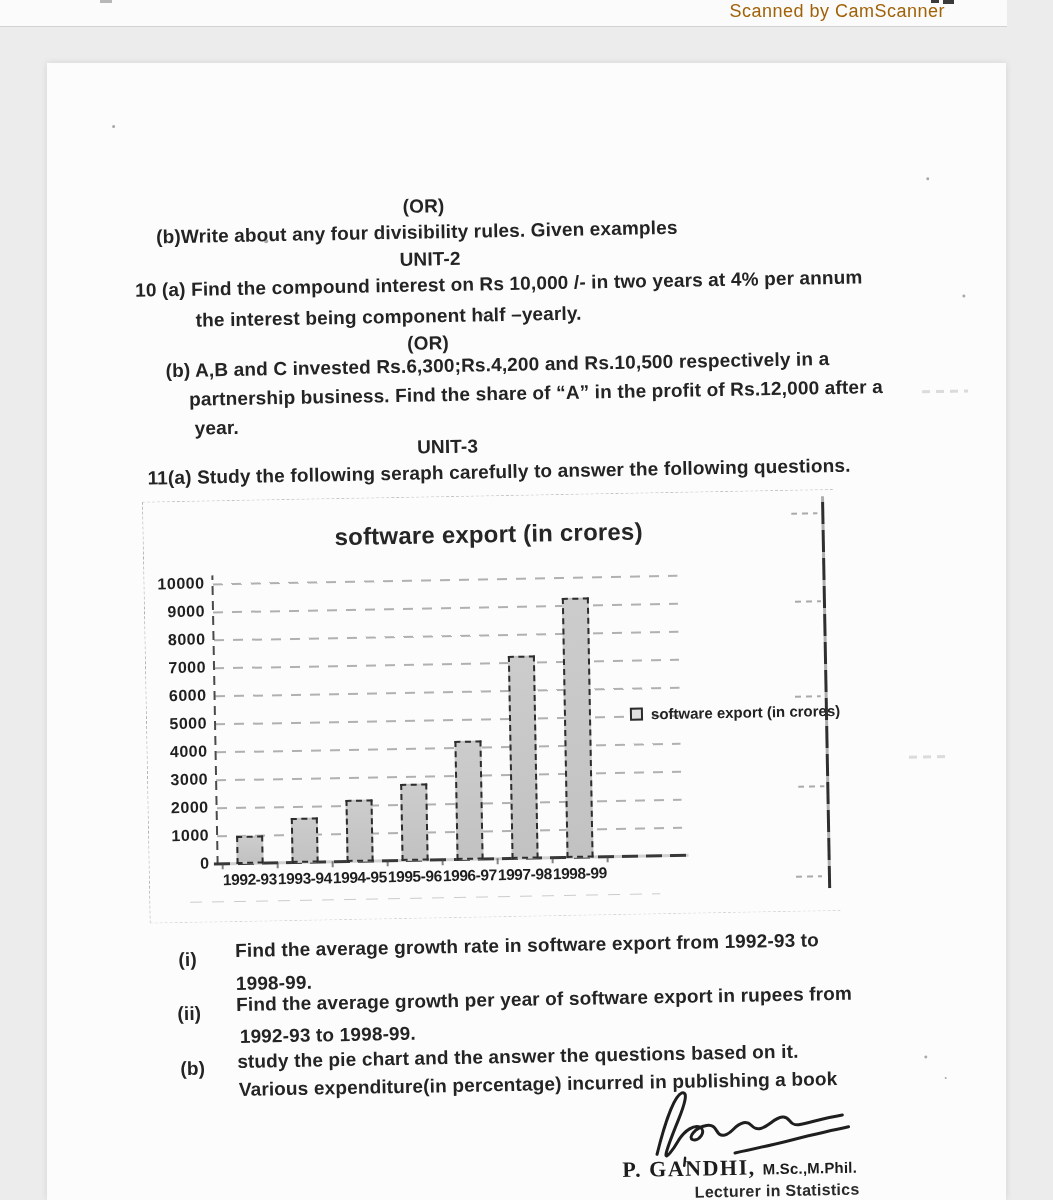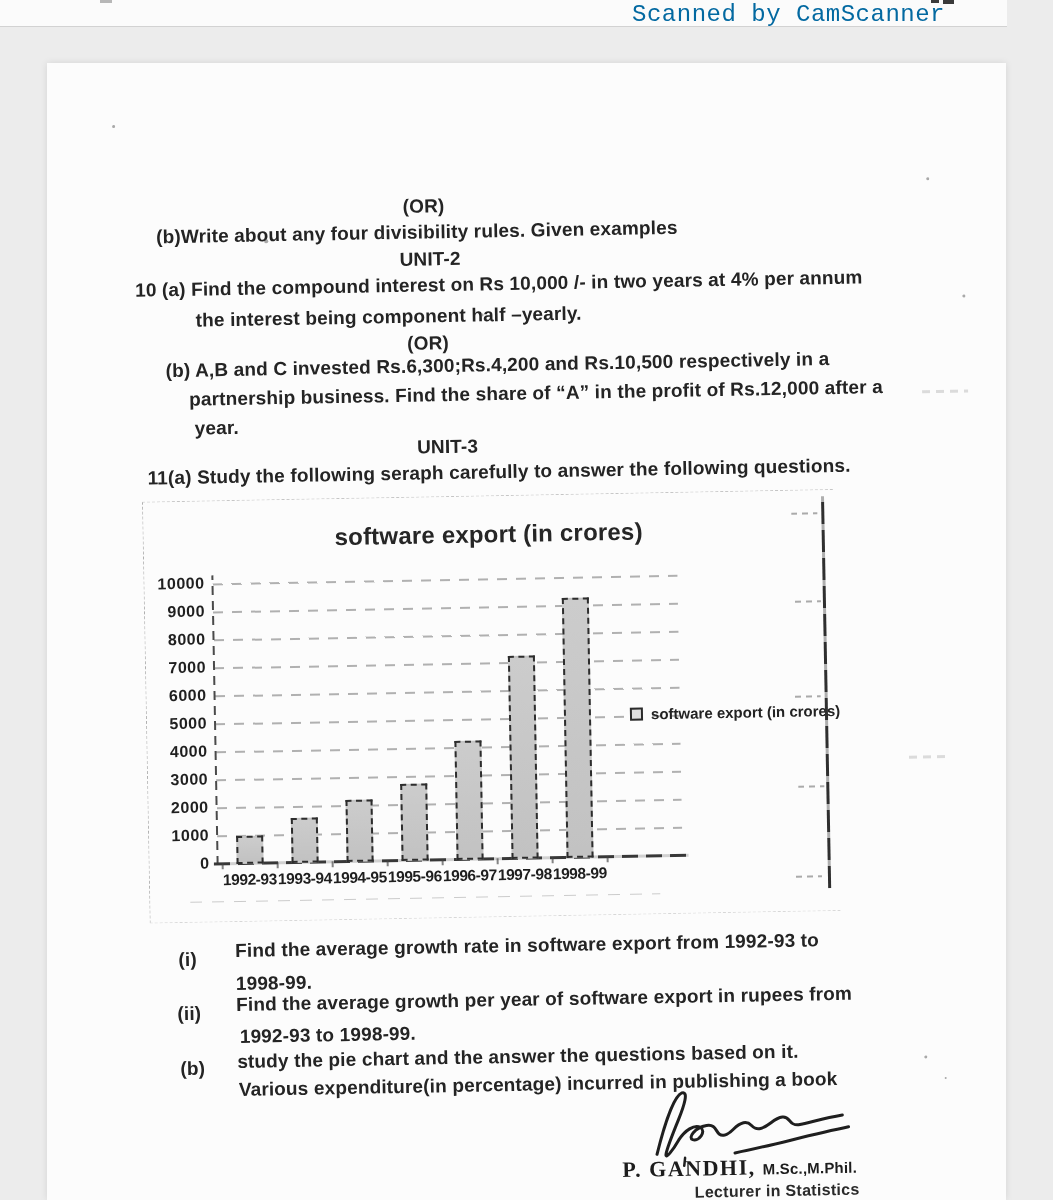--- a/index.html
+++ b/index.html
@@ -2,22 +2,22 @@
 <html><head>
 <meta charset="utf-8">
 <style>
   html,body { margin:0; padding:0; background:#e9e9e9; }
   .screen { position:relative; width:1053px; height:1200px; background:#ececec;
             overflow:hidden; font-family:"Liberation Sans",sans-serif; }
 
   
   .prev-strip { position:absolute; left:0; top:0; width:1007px; height:26px;
                 background:#fbfbfb; border-bottom:1px solid #d2d2d2; }
-  .camscanner { position:absolute; right:62px; top:1px; font-family:Liberation Mono, monospace;
-                font-size:24px; color:#0369a1; letter-spacing:0.5px; }
+  .camscanner { position:absolute; right:62px; top:1px; font-family:Liberation Sans, sans-serif;
+                font-size:18px; color:#a16207; letter-spacing:0.5px; }
   .frag { position:absolute; background:#3a3a3a; }
 
   
   .page { position:absolute; left:47px; top:63px; width:959px; height:1137px;
           background:#fcfcfc; box-shadow:0 0 7px rgba(0,0,0,0.10); overflow:hidden; }
   .content { position:absolute; inset:0; transform:rotate(-1.05deg); transform-origin:460px 600px; }
 
   .tl { position:absolute; font-size:19px; font-weight:600; color:#242424;
         white-space:nowrap; letter-spacing:0.15px; }
   .tl.b { font-weight:700; }

